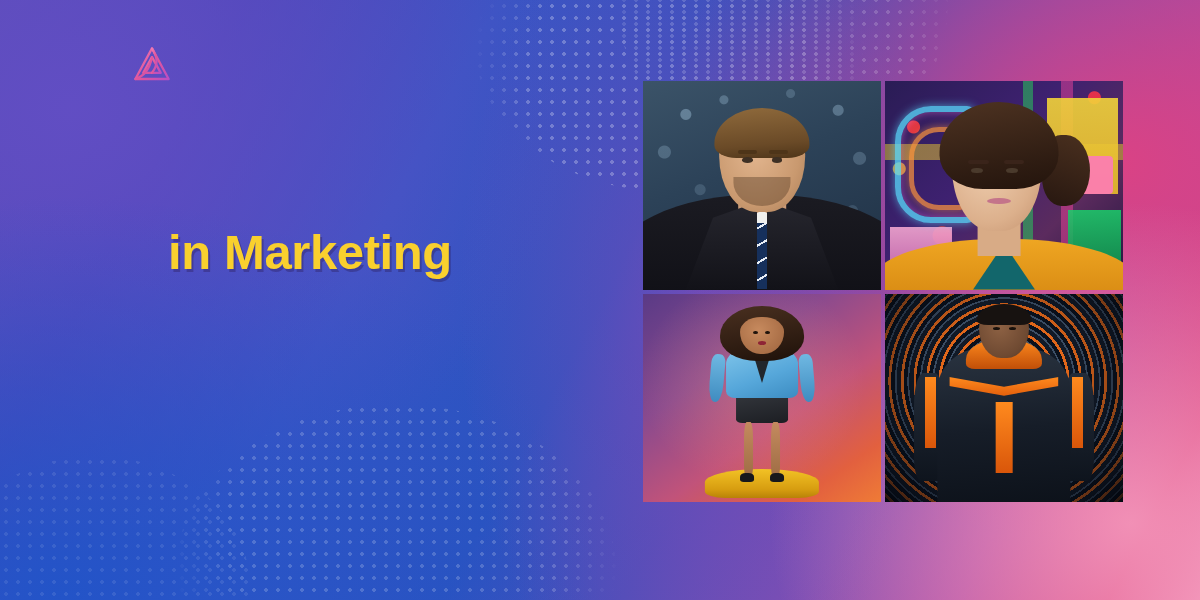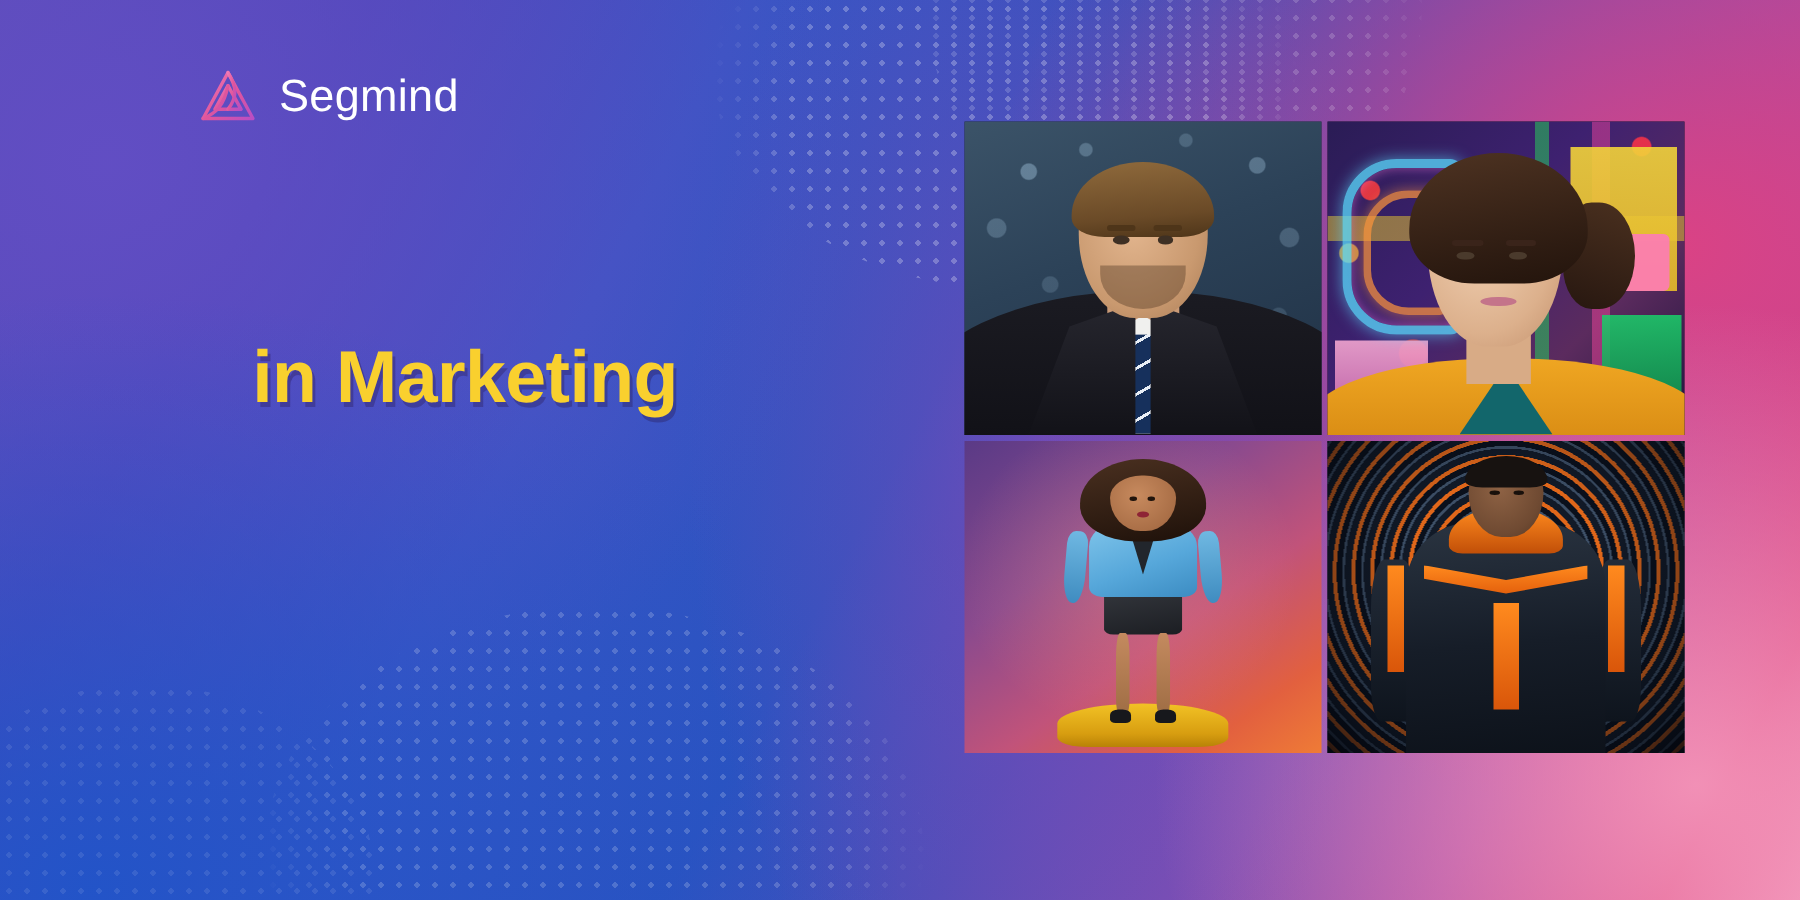--- a/index.html
+++ b/index.html
@@ -447,21 +447,20 @@
         <stop offset="0%" stop-color="#f07ab4"></stop>
         <stop offset="55%" stop-color="#e0559c"></stop>
         <stop offset="100%" stop-color="#b94ec4"></stop>
       </linearGradient>
     </defs>
     <path d="M24 5 L43 40 L5 40 Z" fill="none" stroke="url(#lg)" stroke-width="2.6" stroke-linejoin="round"></path>
     <path d="M24 15 L34 33 L14 33 Z" fill="none" stroke="url(#lg)" stroke-width="2.6" stroke-linejoin="round"></path>
     <path d="M24 5 C31 16 31 24 24 33" fill="none" stroke="url(#lg)" stroke-width="2.6" stroke-linecap="round"></path>
     <path d="M5 40 C15 36 21 30 24 15" fill="none" stroke="url(#lg)" stroke-width="2.6" stroke-linecap="round"></path>
   </svg>
-  <span class="logo-word">Segmind</span>
 </div>
 
 <h1 class="headline">
   <span class="l2">in Marketing</span>
 </h1>
 
 <div class="collage">
 
   <div class="tile t1">
     <div class="bokeh"></div>

